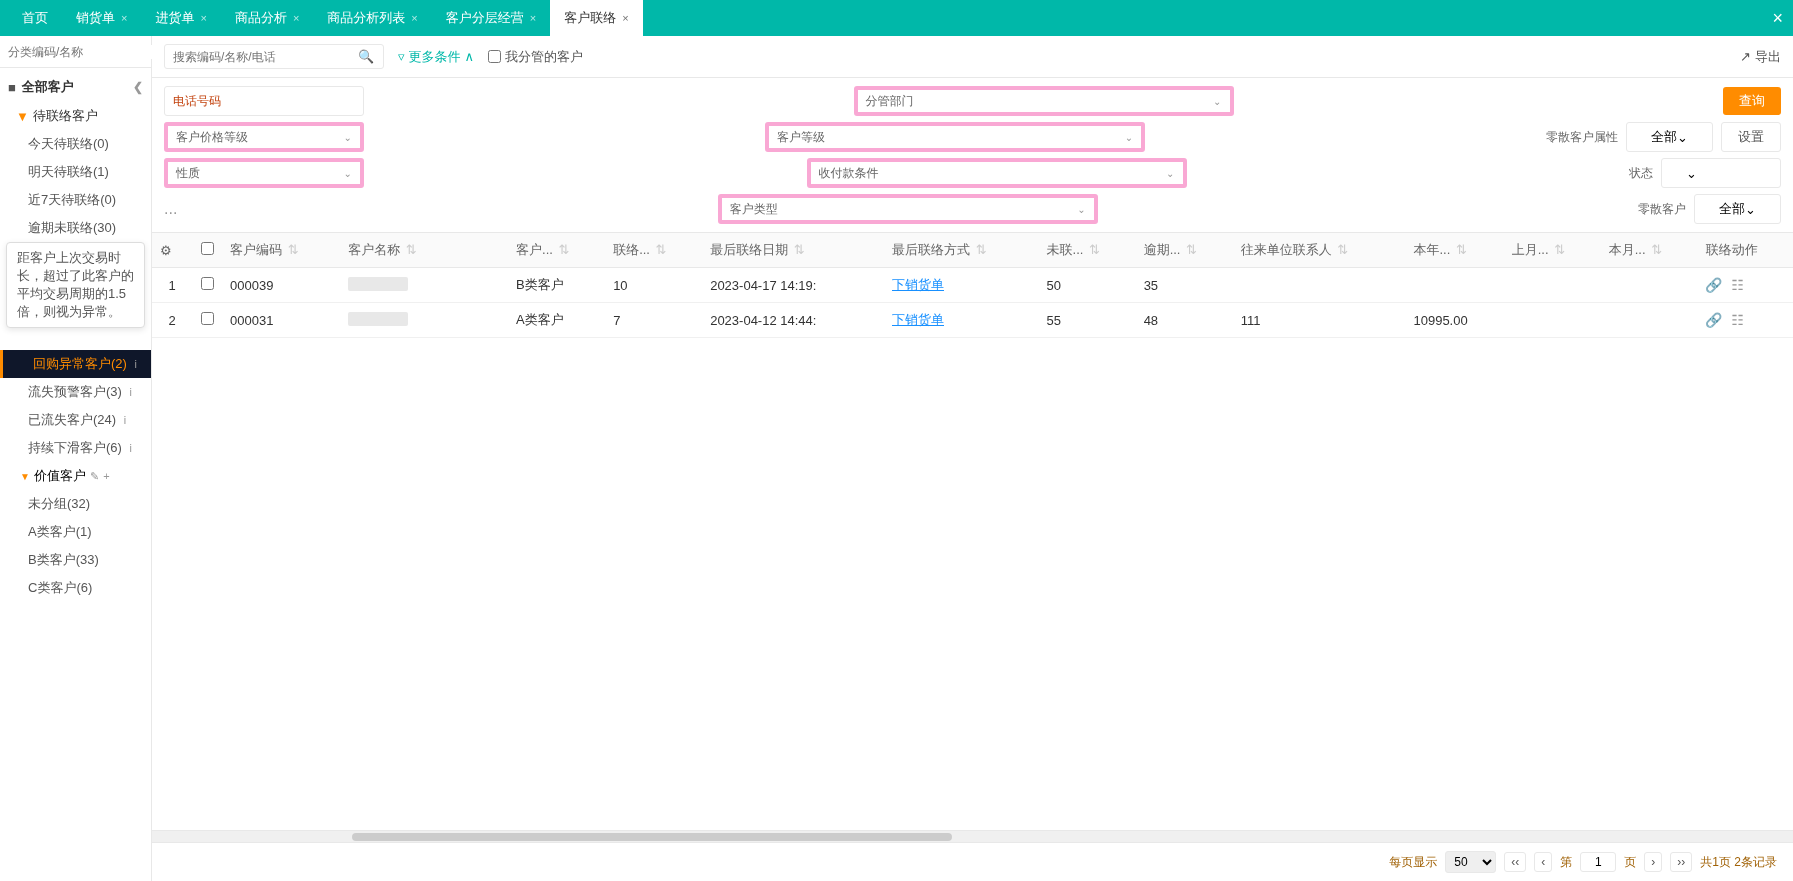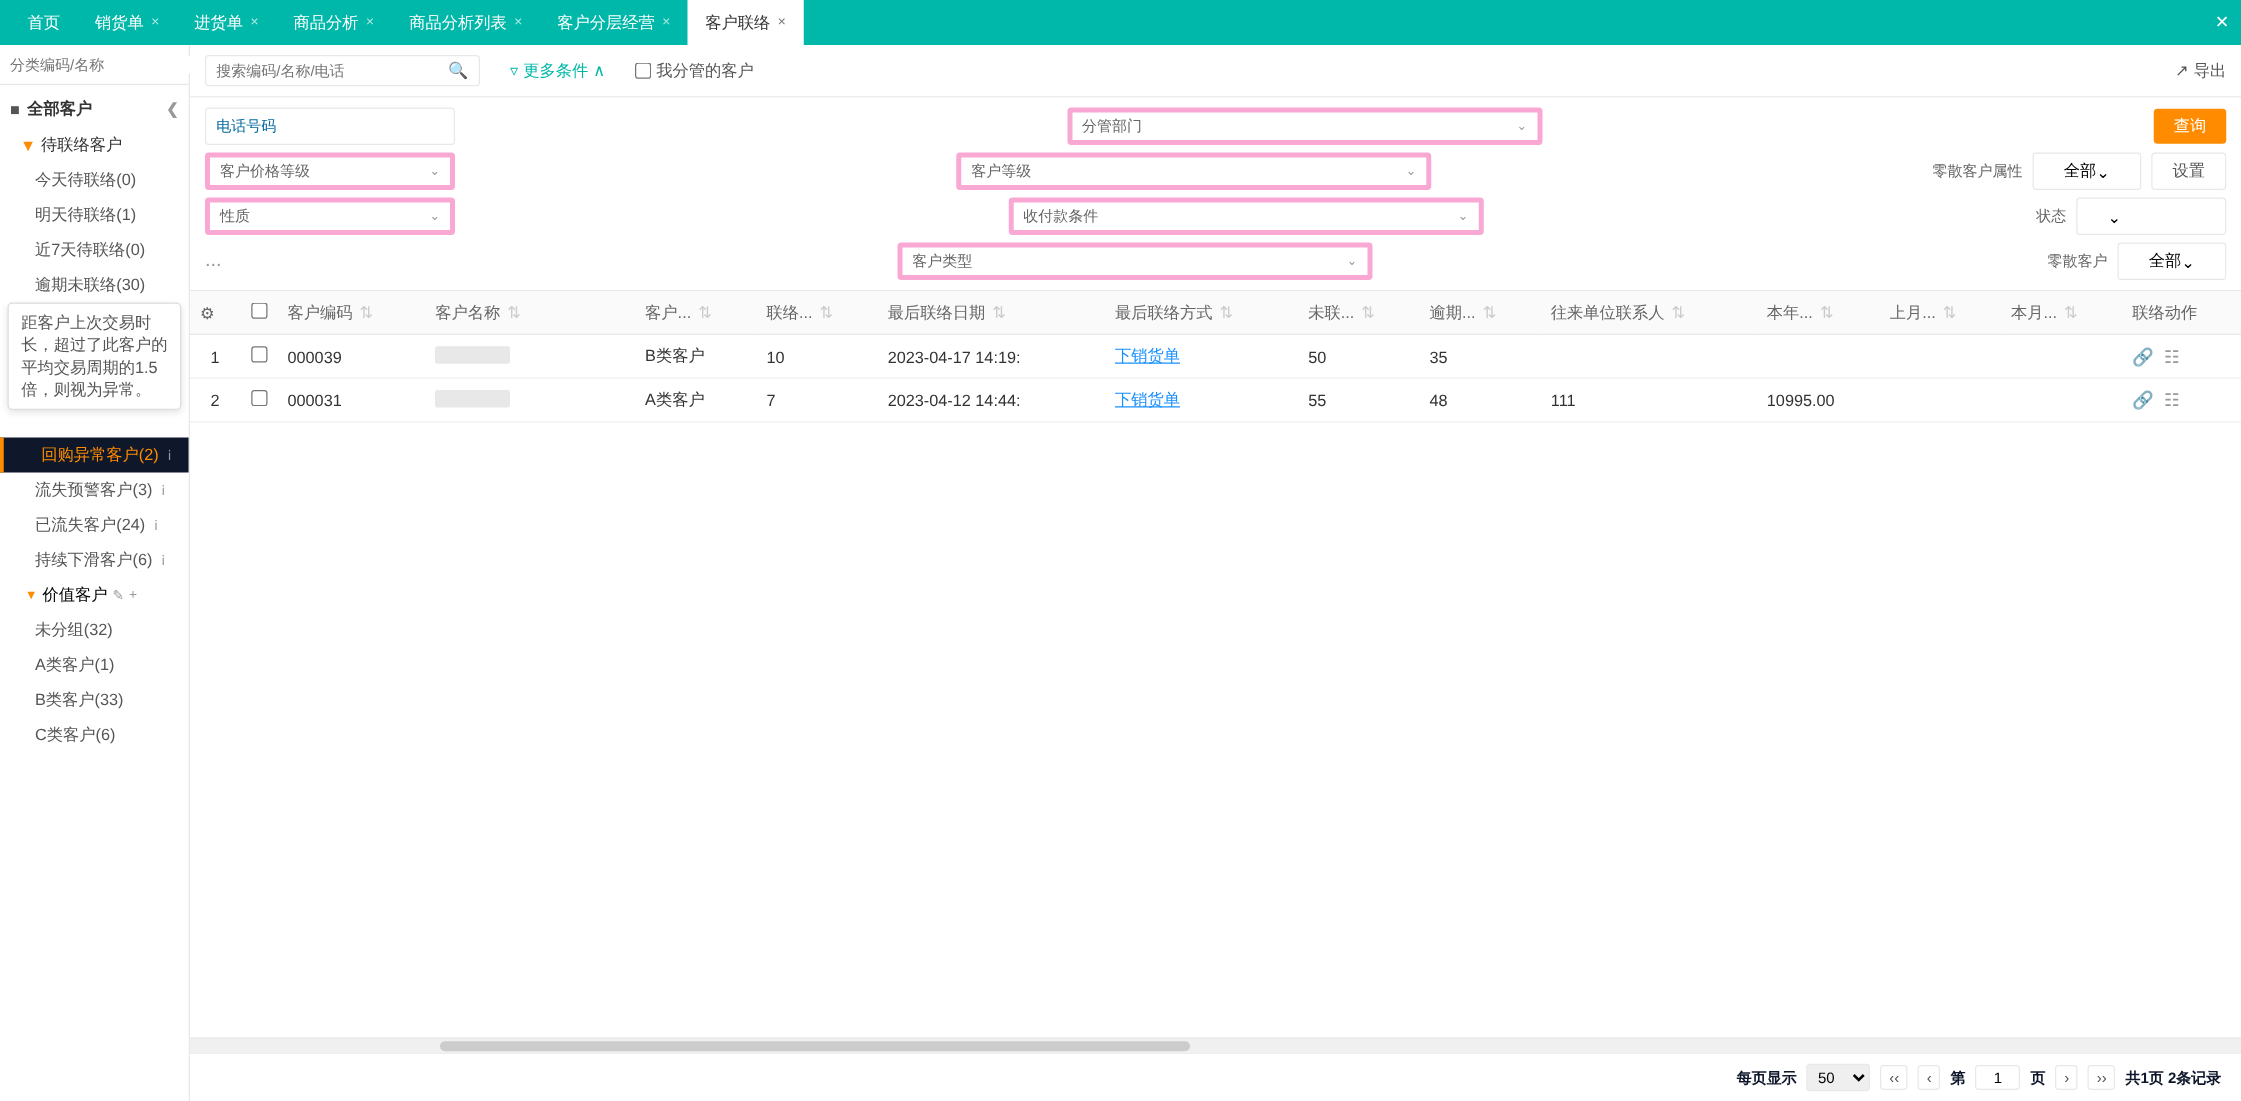--- a/index.html
+++ b/index.html
@@ -107,21 +107,21 @@
       overflow: hidden;
     }
 
     
     .filter-bar {
       background: white;
       padding: 8px 12px;
       border-bottom: 1px solid #e8e8e8;
       display: flex;
       align-items: center;
-      gap: 24px;
+      gap: 14px;
       flex-wrap: wrap;
     }
     .filter-search {
       display: flex; align-items: center;
       border: 1px solid #e8e8e8; border-radius: 3px;
       padding: 4px 8px; background: white; min-width: 220px;
     }
     .filter-search input { border: none; outline: none; font-size: 12px; color: #999; flex: 1; }
     .filter-search .s-icon { color: #999; margin-left: 4px; }
     .more-conditions {
@@ -142,21 +142,21 @@
     }
     .adv-row {
       display: flex; align-items: center; gap: 8px; margin-bottom: 6px;
     }
     .adv-row:last-child { margin-bottom: 0; }
     .adv-field {
       display: flex; align-items: center;
       border: 1px solid #e8e8e8; border-radius: 3px;
       padding: 4px 8px; background: white; min-width: 200px; height: 30px;
     }
-    .adv-field label { color: #0369a1; font-size: 12px; margin-right: 8px; white-space: nowrap; }
+    .adv-field label { color: #c2410c; font-size: 12px; margin-right: 8px; white-space: nowrap; }
     .adv-field-wide { min-width: 360px; }
     .adv-select {
       display: flex; align-items: center; justify-content: space-between;
       border: 4px solid #f9a8d4; border-radius: 3px;
       padding: 4px 8px; background: white; min-width: 200px; height: 30px; cursor: pointer;
     }
     .adv-select label { color: #666; font-size: 12px; }
     .adv-select .chevron { color: #999; font-size: 10px; }
     .adv-inline-label { color: #666; font-size: 12px; white-space: nowrap; }
     .adv-select-inline {
@@ -200,21 +200,21 @@
     .link-text { color: #1890ff; text-decoration: underline; cursor: pointer; }
     .action-icons { display: flex; gap: 8px; }
     .action-icon { color: #999; cursor: pointer; font-size: 14px; }
 
     
     .pagination {
       display: flex; align-items: center; justify-content: flex-end;
       padding: 8px 16px; border-top: 1px solid #e8e8e8;
       background: white; gap: 8px;
     }
-    .pagination span { font-size: 12px; color: #0f172a; font-weight: bold; }
+    .pagination span { font-size: 12px; color: #a16207; }
     .pagination select {
       border: 1px solid #e8e8e8; padding: 2px 4px;
       font-size: 12px; border-radius: 3px;
     }
     .page-btn {
       background: white; border: 1px solid #e8e8e8;
       padding: 2px 6px; border-radius: 3px; cursor: pointer;
       font-size: 12px; color: #555;
     }
     .page-input {

